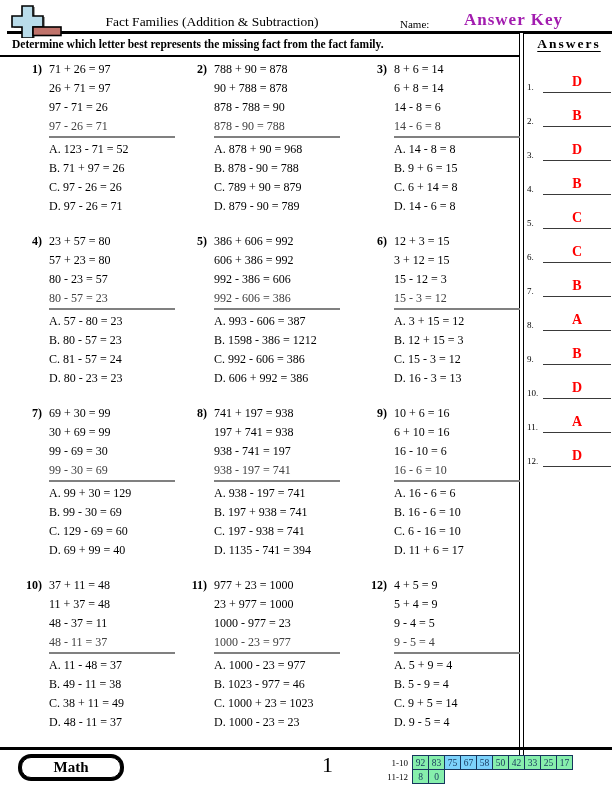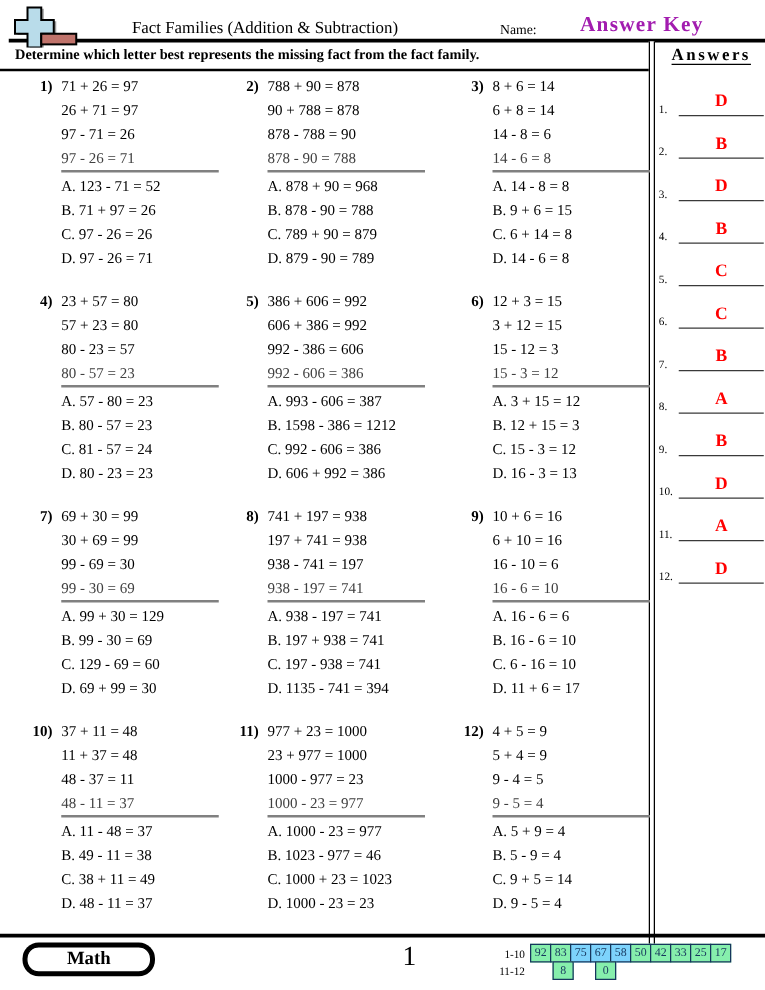--- a/index.html
+++ b/index.html
@@ -71,23 +71,23 @@
     background: #000; border-radius: 13px; padding: 3px; text-align: center;
   }
   .math-pill-inner {
     width: 100%; height: 100%; background: #fff; border: 1.3px solid #000;
     border-radius: 10px; display: flex; align-items: center; justify-content: center;
     font-size: 15px; font-weight: bold;
   }
   .website { position: absolute; left: 131px; top: 804px; font-size: 11px; }
   .page-number { position: absolute; left: 322px; top: 752px; font-size: 22px; }
 
-  .score-grid { position: absolute; left: 390px; top: 755px; }
+  .score-grid { position: absolute; left: 378px; top: 755px; }
   .score-row { display: flex; align-items: center; }
-  .score-row + .score-row { margin-top: -1px; gap: 18px; }
+  .score-row + .score-row { margin-top: -1px; }
   .score-label { width: 30px; text-align: right; font-size: 9px; margin-right: 4px; flex: none; }
   .cell {
     width: 17px; height: 15px; flex: none;
     display: inline-flex; align-items: center; justify-content: center;
     border: 1px solid #17365d; background: #86efac;
     font-size: 9.5px; color: #17365d;
   }
   .cell + .cell { margin-left: -1px; }
   .cell.plain { background: #7dd3fc; }
 </style>
@@ -265,21 +265,21 @@
     <div class="problem">
       <span class="pnum">7)</span>
       <div class="pbody">
         <div class="fact">69 + 30 = 99</div>
         <div class="fact">30 + 69 = 99</div>
         <div class="fact">99 - 69 = 30</div>
         <div class="fact missing">99 - 30 = 69</div>
         <div class="choice">A. 99 + 30 = 129</div>
         <div class="choice">B. 99 - 30 = 69</div>
         <div class="choice">C. 129 - 69 = 60</div>
-        <div class="choice">D. 69 + 99 = 30</div>
+        <div class="choice">D. 69 + 99 = 40</div>
       </div>
     </div>
 
     <div class="problem">
       <span class="pnum">8)</span>
       <div class="pbody">
         <div class="fact">741 + 197 = 938</div>
         <div class="fact">197 + 741 = 938</div>
         <div class="fact">938 - 741 = 197</div>
         <div class="fact missing">938 - 197 = 741</div>

